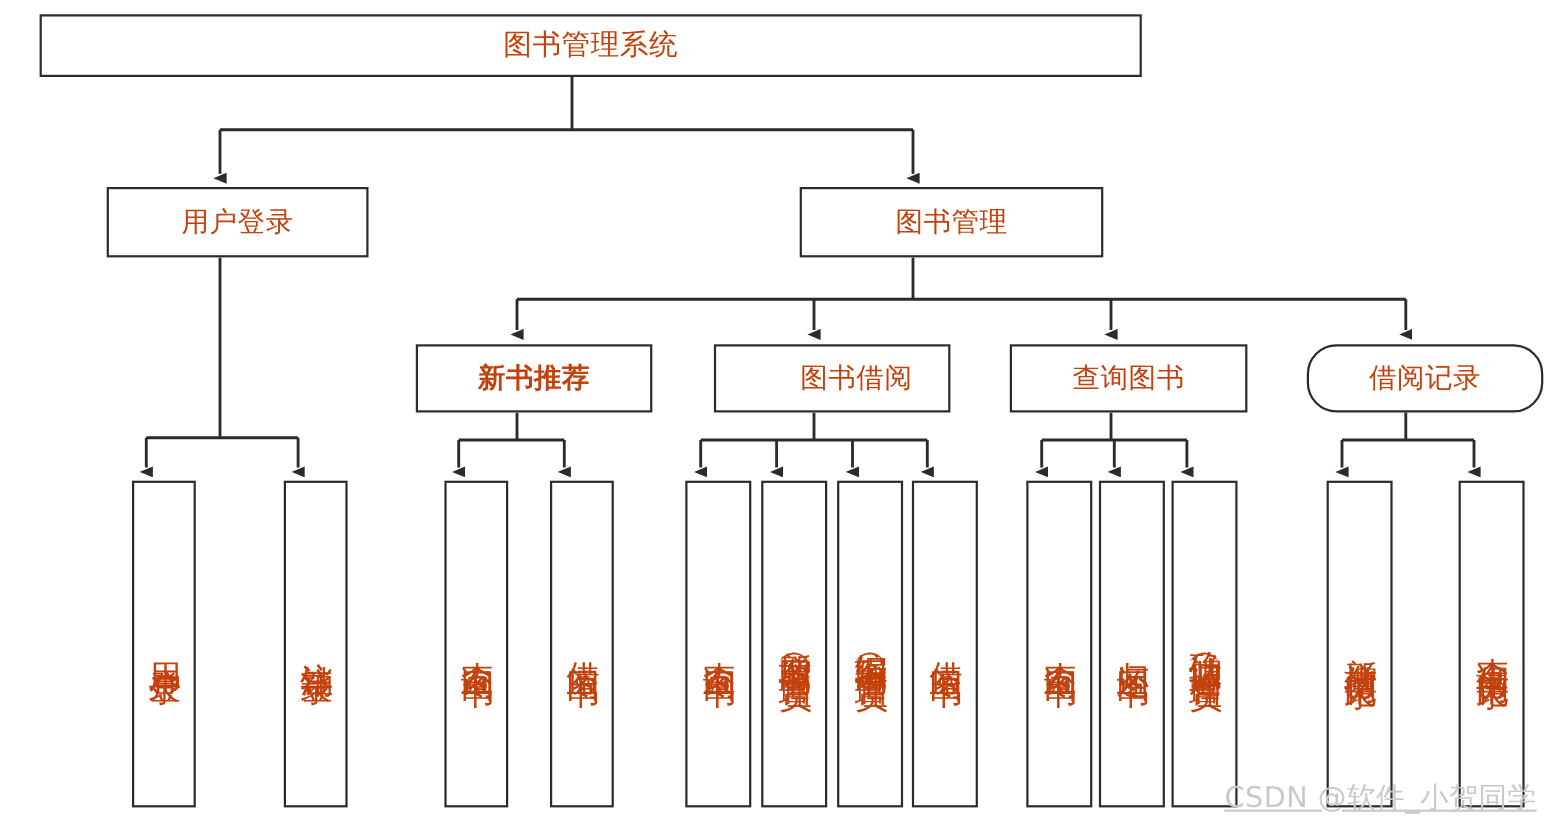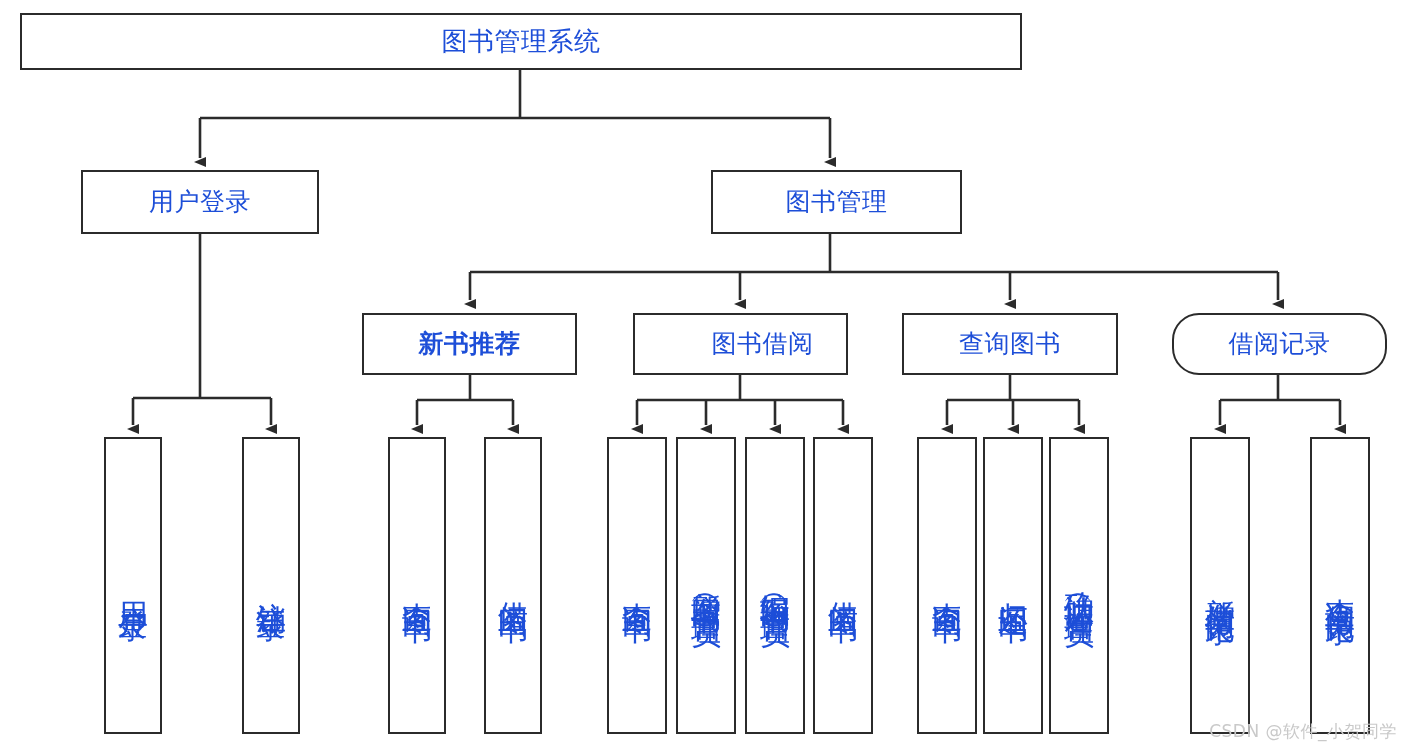--- a/index.html
+++ b/index.html
@@ -26,21 +26,22 @@
     pointer-events: none;
   }
   .node {
     position: absolute;
     box-sizing: border-box;
     border: 2.5px solid #2b2b2b;
     background: #ffffff;
     display: flex;
     align-items: center;
     justify-content: center;
-    color: #1d4ed8;
+    color: #c2410c;
+    margin-left: 16px;
   }
   .node .label {
     display: block;
     text-align: center;
     line-height: 1.15;
   }
   
   .node.horiz .label {
     font-size: 25px;
     letter-spacing: 0.5px;
@@ -60,24 +61,25 @@
     text-orientation: upright;
     font-size: 30px;
     line-height: 1.0;
     letter-spacing: 4px;
     white-space: nowrap;
   }
   .watermark {
     position: absolute;
     right: 8px;
     bottom: 4px;
-    font-size: 17px;
+    font-size: 26px;
     color: #c9c9c9;
     white-space: nowrap;
     letter-spacing: 0.5px;
+    text-decoration: underline;
   }
 </style>
 </head>
 <body>
 
 <div id="canvas">
 
   <svg class="connectors" viewBox="0 0 1405 747" xmlns="http://www.w3.org/2000/svg">
     <defs>
       <marker id="arrow" markerWidth="10" markerHeight="12" refX="1" refY="6" orient="auto" markerUnits="userSpaceOnUse">
@@ -128,21 +130,21 @@
     </g>
   </svg>
 
   <div class="node horiz root" style="left:20px; top:13px; width:1002px; height:57px;">
     <span class="label">图书管理系统</span>
   </div>
 
   <div class="node horiz" style="left:81px; top:170px; width:238px; height:64px;">
     <span class="label">用户登录</span>
   </div>
-  <div class="node horiz" style="left:711px; top:170px; width:251px; height:64px;">
+  <div class="node horiz" style="left:711px; top:170px; width:276px; height:64px;">
     <span class="label">图书管理</span>
   </div>
 
   <div class="node horiz" style="left:362px; top:313px; width:215px; height:62px;font-weight:bold;">
     <span class="label">新书推荐</span>
   </div>
   <div class="node horiz" style="left:633px; top:313px; width:215px; height:62px;padding-left:44px;">
     <span class="label">图书借阅</span>
   </div>
   <div class="node horiz" style="left:902px; top:313px; width:216px; height:62px;">

